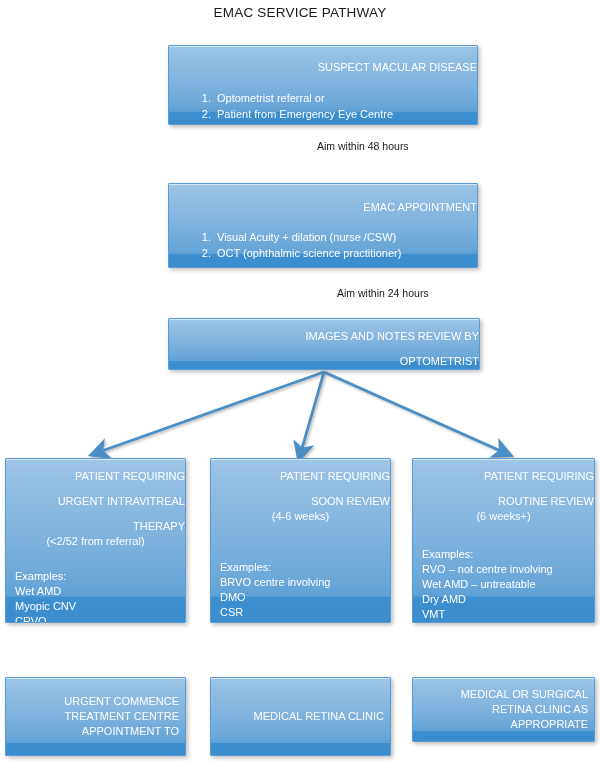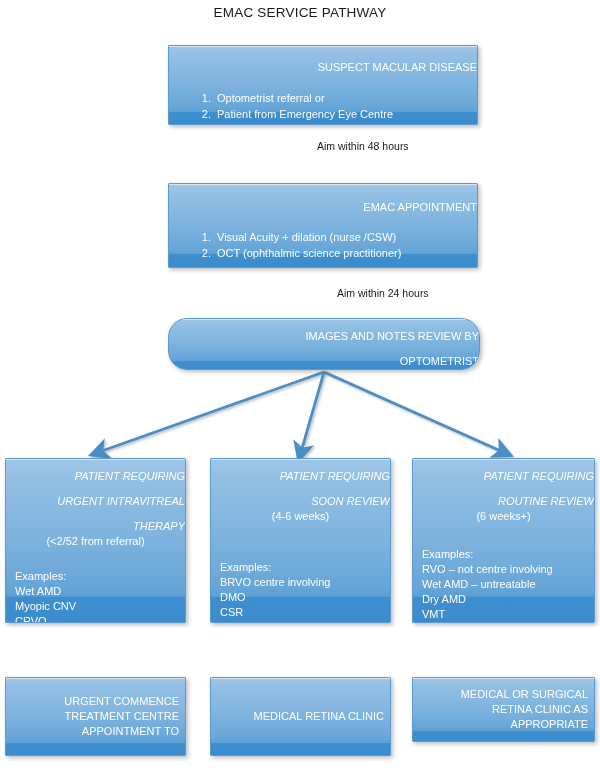--- a/index.html
+++ b/index.html
@@ -100,41 +100,41 @@
 
   .ex-label { font-size: 11px; line-height: 15px; color: #ffffff; }
   .ex-list {
     margin: 0; padding: 0; list-style: none;
     font-size: 11px; line-height: 15px; color: #ffffff;
   }
 
   
   #box-suspect  { left: 168px; top: 45px;  width: 310px; height: 80px; }
   #box-appt     { left: 168px; top: 183px; width: 310px; height: 85px; }
-  #box-review   { left: 168px; top: 318px; width: 312px; height: 52px; border-radius: 19px; }
+  #box-review   { left: 168px; top: 318px; width: 312px; height: 52px; }
 
   #box-urgent   { left: 5px;   top: 458px; width: 181px; height: 165px; }
   #box-soon     { left: 210px; top: 458px; width: 181px; height: 165px; }
   #box-routine  { left: 412px; top: 458px; width: 183px; height: 165px; }
 
   #box-umtc     { left: 5px;   top: 677px; width: 181px; height: 79px; }
   #box-mrc      { left: 210px; top: 677px; width: 181px; height: 79px; }
   #box-msrc     { left: 412px; top: 677px; width: 183px; height: 65px; }
 
   
   #box-suspect .box-head { margin-top: 14px; }
   #box-suspect .box-list { margin-top: 15px; margin-left: 30px; }
 
   #box-appt .box-head { margin-top: 16px; }
   #box-appt .box-list { margin-top: 14px; margin-left: 30px; }
 
   #box-review .box-head { margin-top: 10px; }
 
   
-  .col .box-head { margin-top: 10px; font-style: italic; }
+  .col .box-head { margin-top: 10px; }
   .col .box-sub  { margin-top: 0; }
   .col .ex-label { margin-top: 17px; margin-left: 9px; }
   .col .ex-list  { margin-left: 9px; }
 
   #box-urgent .ex-label { margin-top: 20px; }
   #box-soon   .ex-label { margin-top: 36px; }
   #box-routine .ex-label { margin-top: 23px; }
 
   
   .term .box-head {

